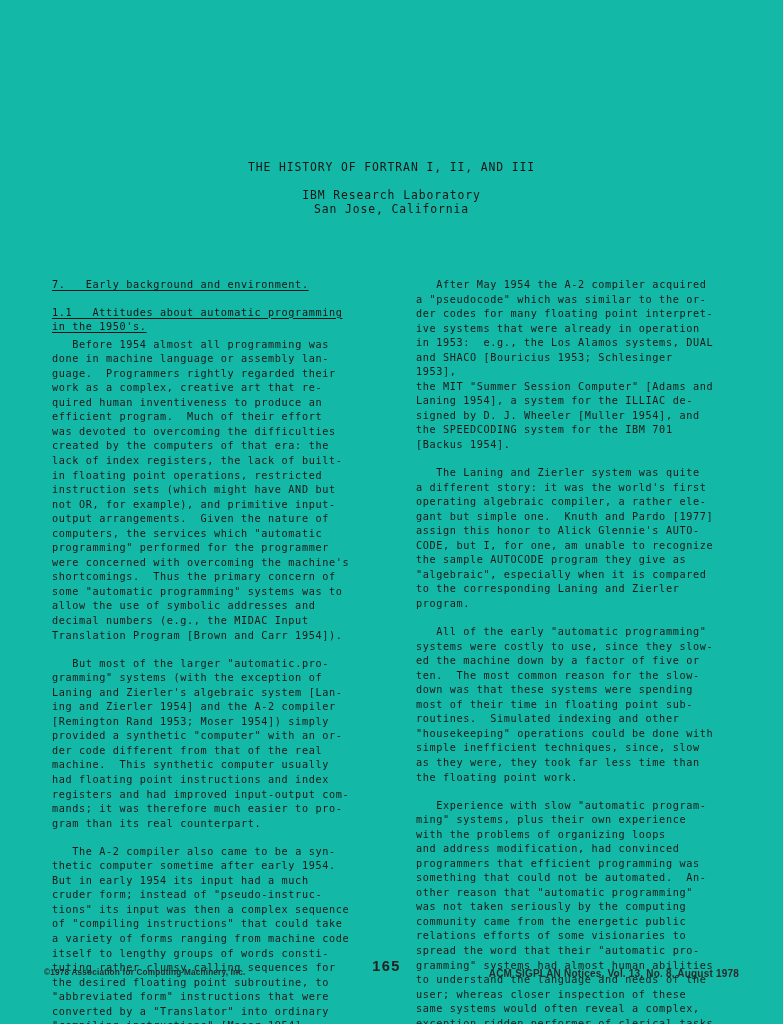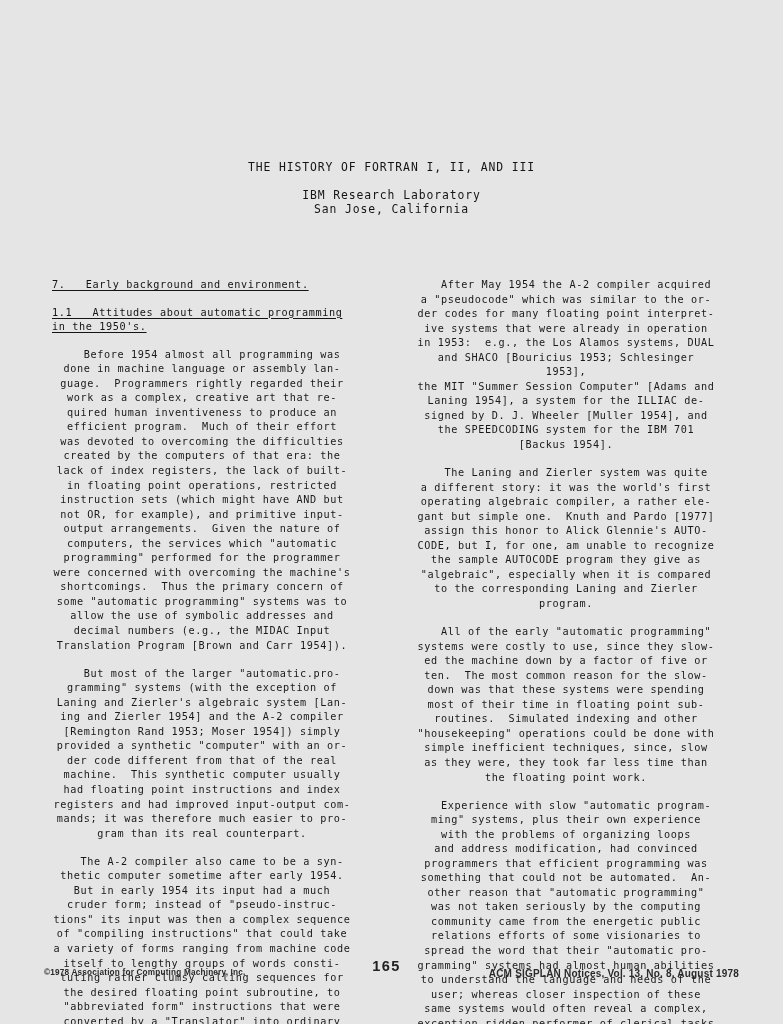--- a/index.html
+++ b/index.html
@@ -4,21 +4,21 @@
 <style>
   html, body {
     margin: 0;
     padding: 0;
     background: #ffffff;
   }
   .page {
     position: relative;
     width: 783px;
     height: 1024px;
-    background: #e5e5e5;
+    background: #14b8a6;
     overflow: hidden;
     font-family: "DejaVu Sans Mono", monospace;
     color: #1a1a1a;
   }
 
   
   .title-block {
     position: absolute;
     left: 0;
     top: 160px;
@@ -70,30 +70,29 @@
     letter-spacing: 0.62px;
     line-height: 14.55px;
     color: #141414;
     white-space: pre-wrap;
     margin: 0 0 13px 0;
   }
   .heading .u {
     text-decoration: underline;
     text-underline-offset: 2px;
   }
-  .heading.tight { margin-bottom: 13px; }
+  .heading.tight { margin-bottom: 3px; }
 
   p.para {
     font-size: 10.2px;
     letter-spacing: 0.62px;
     line-height: 14.55px;
     color: #191919;
     white-space: pre-wrap;
     margin: 0 0 13.5px 0;
-    text-align: center;
   }
 
   
   .footer {
     position: absolute;
     left: 0;
     top: 958px;
     width: 783px;
     height: 40px;
     font-weight: bold;

